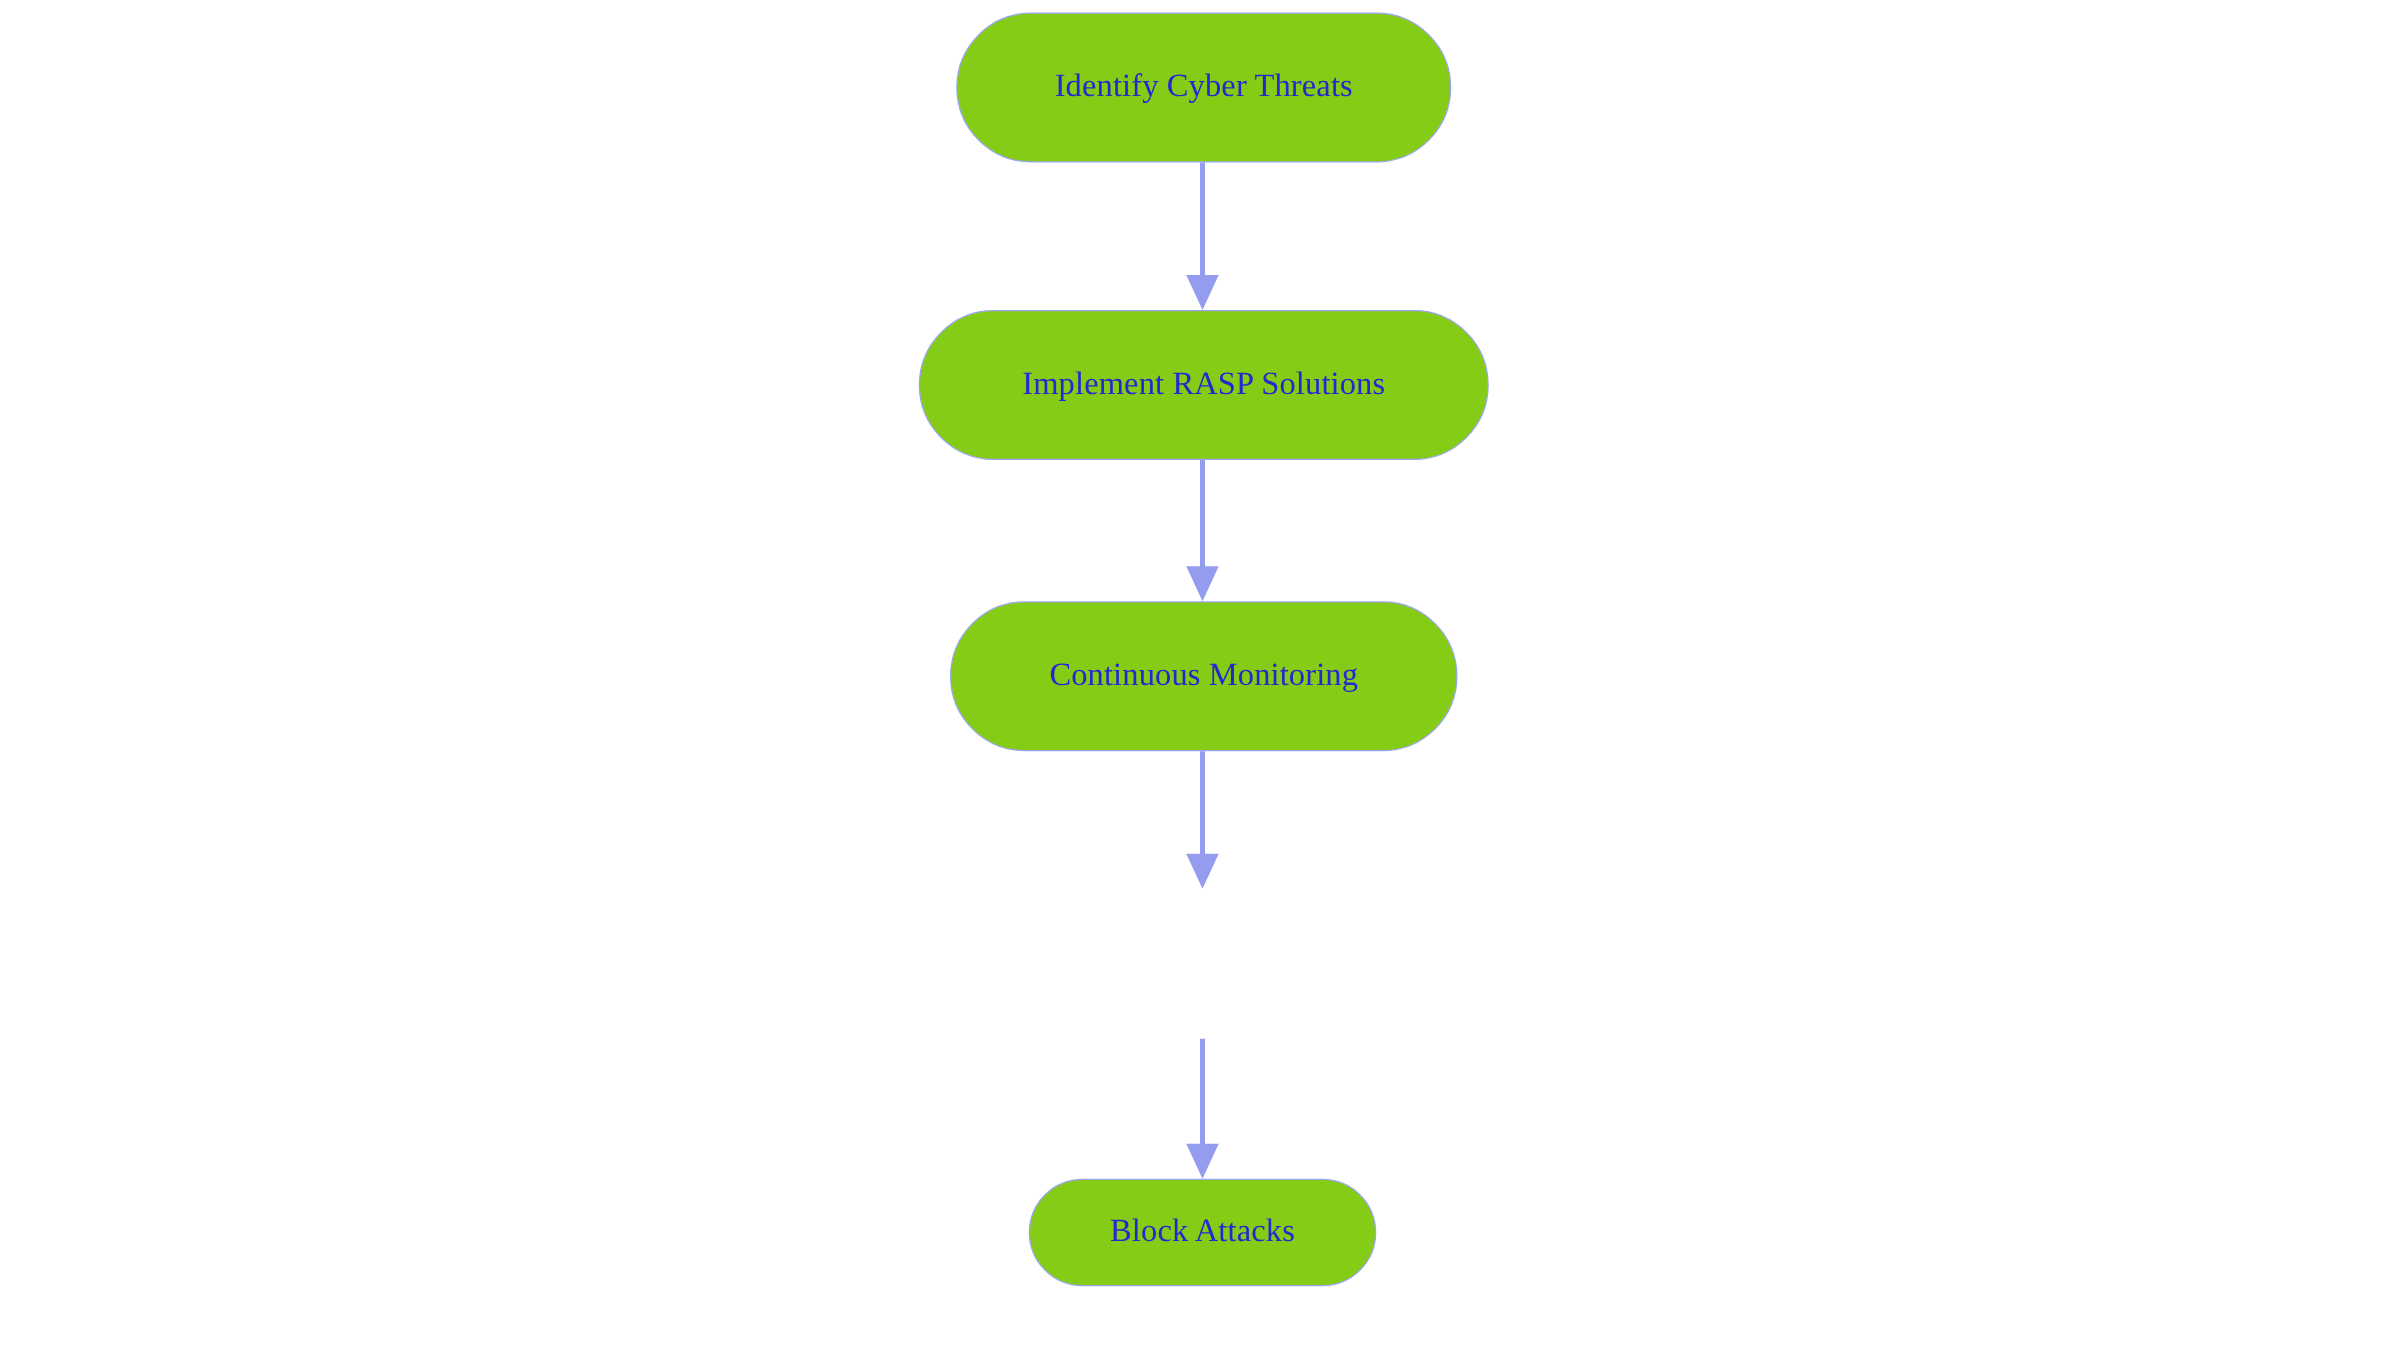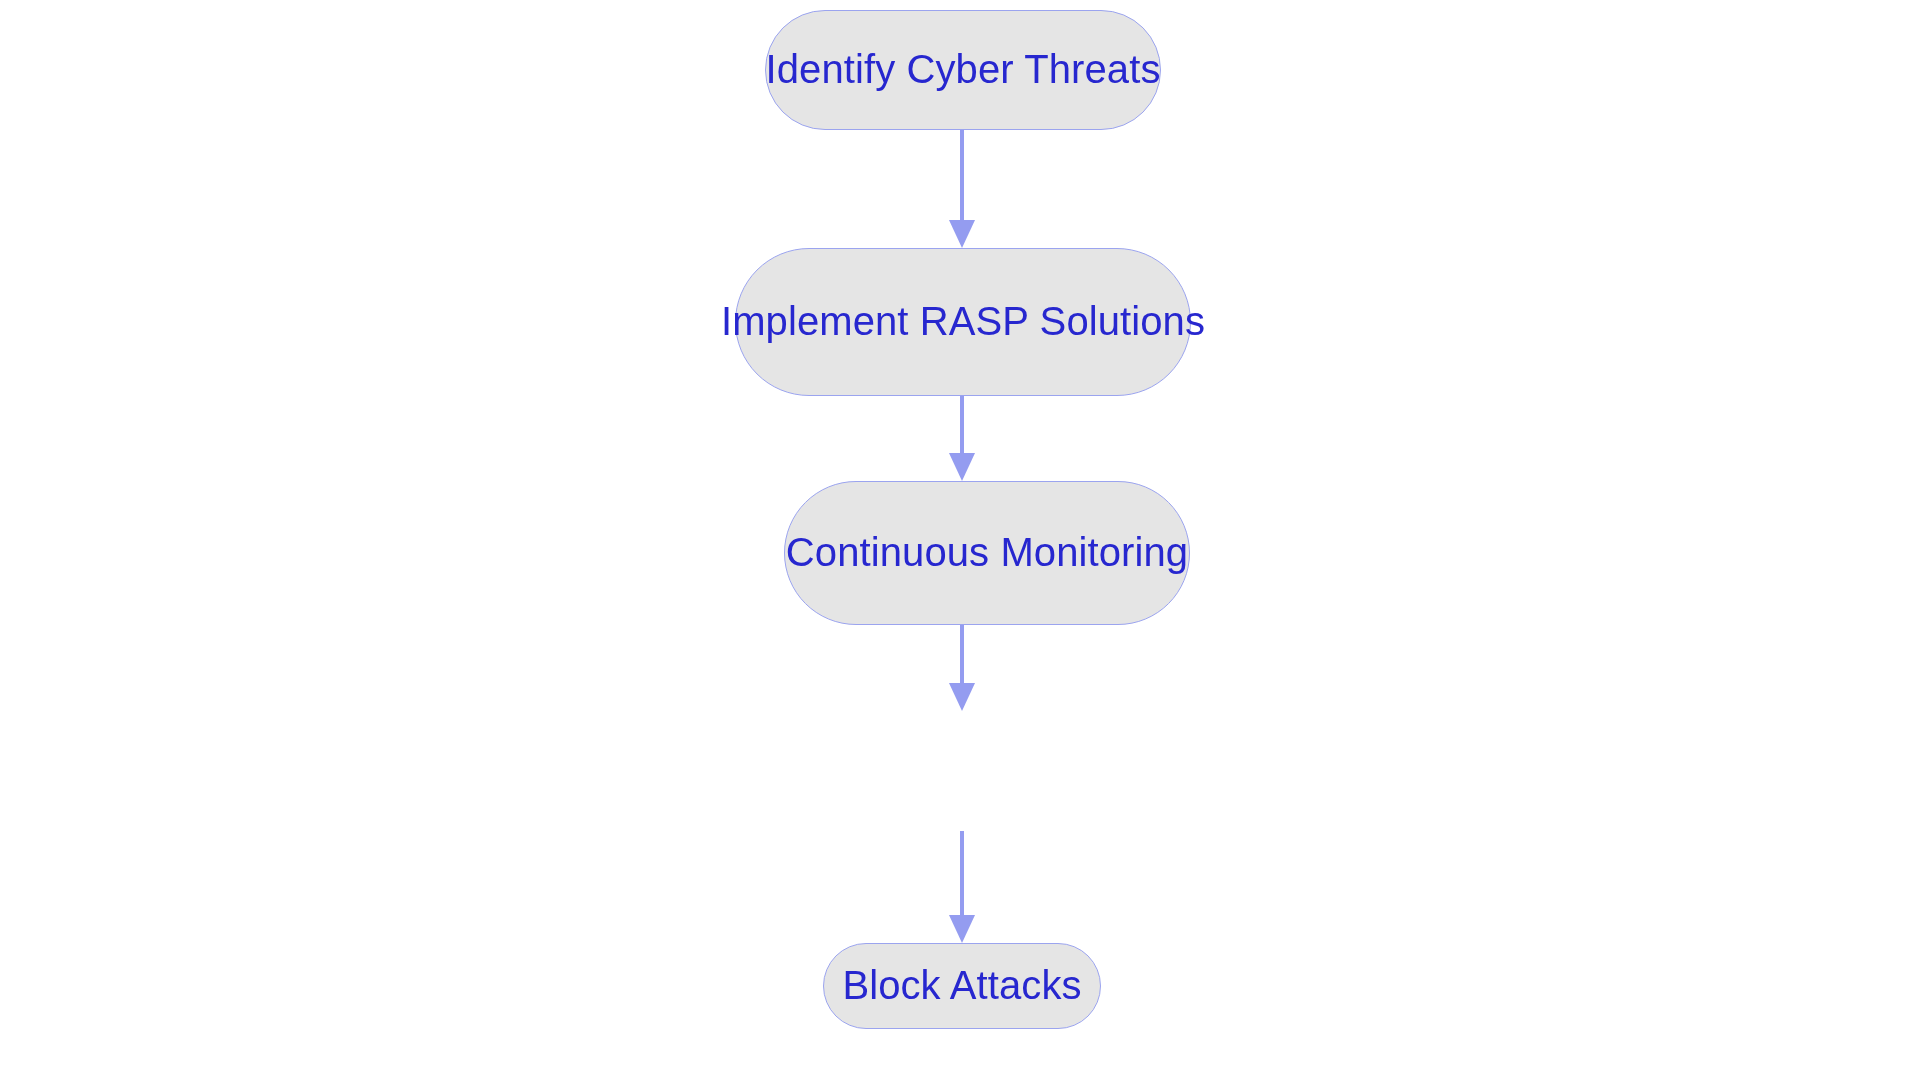--- a/index.html
+++ b/index.html
@@ -19,30 +19,31 @@
     width: 1920px;
     height: 1083px;
     background: #ffffff;
   }
   .flow-node {
     position: absolute;
     box-sizing: border-box;
     display: flex;
     align-items: center;
     justify-content: center;
-    background: #e5e5e5;
+    background: #84cc16;
     border: 1.6px solid #9ba4ef;
     border-radius: 999px;
     color: #2727cf;
-    font-size: 40px;
+    font-size: 26px;
     font-weight: 400;
     letter-spacing: 0.1px;
     line-height: 1;
     white-space: nowrap;
     user-select: none;
+    font-family: Liberation Serif, serif;
   }
   .flow-node .node-label {
     display: block;
     transform: translateY(-1px);
   }
   .flow-connector {
     position: absolute;
     pointer-events: none;
   }
   .flow-connector svg {
@@ -80,25 +81,25 @@
     <svg width="54" height="112" viewBox="0 0 54 112" aria-hidden="true">
       <line x1="27" y1="0" x2="27" y2="86" stroke="#949cf0" stroke-width="4"></line>
       <polygon points="14,84 40,84 27,112" fill="#949cf0"></polygon>
     </svg>
   </div>
 
   <div class="flow-node" style="left:765px; top:10px; width:396px; height:120px;">
     <span class="node-label">Identify Cyber Threats</span>
   </div>
 
-  <div class="flow-node" style="left:735px; top:248px; width:456px; height:148px;">
+  <div class="flow-node" style="left:735px; top:248px; width:456px; height:120px;">
     <span class="node-label">Implement RASP Solutions</span>
   </div>
 
-  <div class="flow-node" style="left:784px; top:481px; width:406px; height:144px;justify-content:center;">
+  <div class="flow-node" style="left:760px; top:481px; width:406px; height:120px;justify-content:center;">
     <span class="node-label">Continuous Monitoring</span>
   </div>
 
 
   <div class="flow-node" style="left:823px; top:943px; width:278px; height:86px;">
     <span class="node-label">Block Attacks</span>
   </div>
 
 </div>
 

